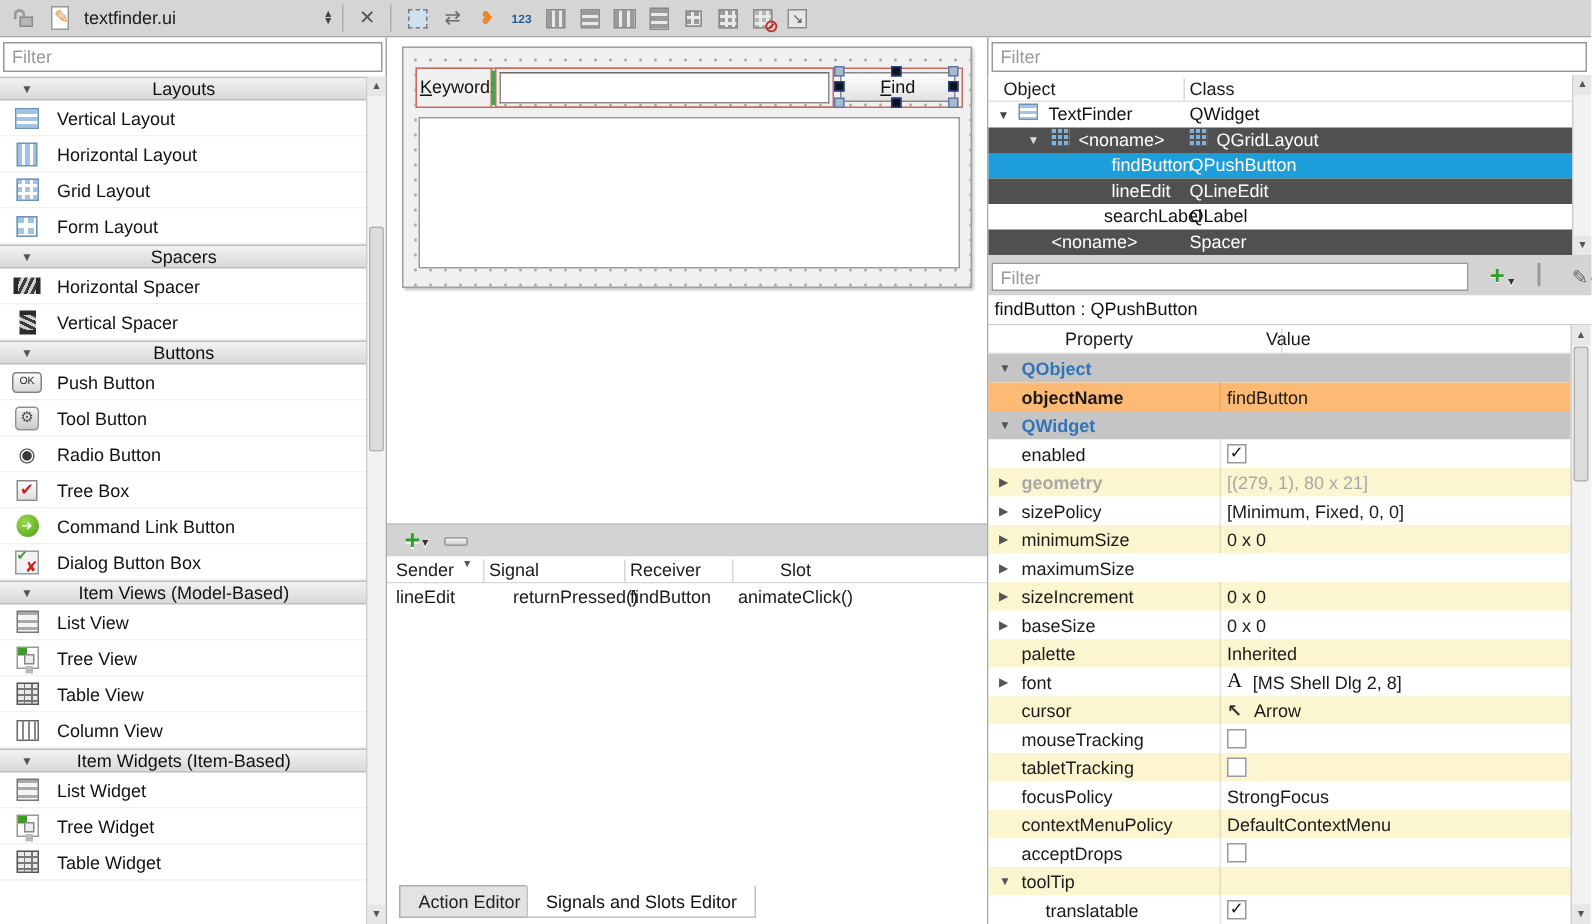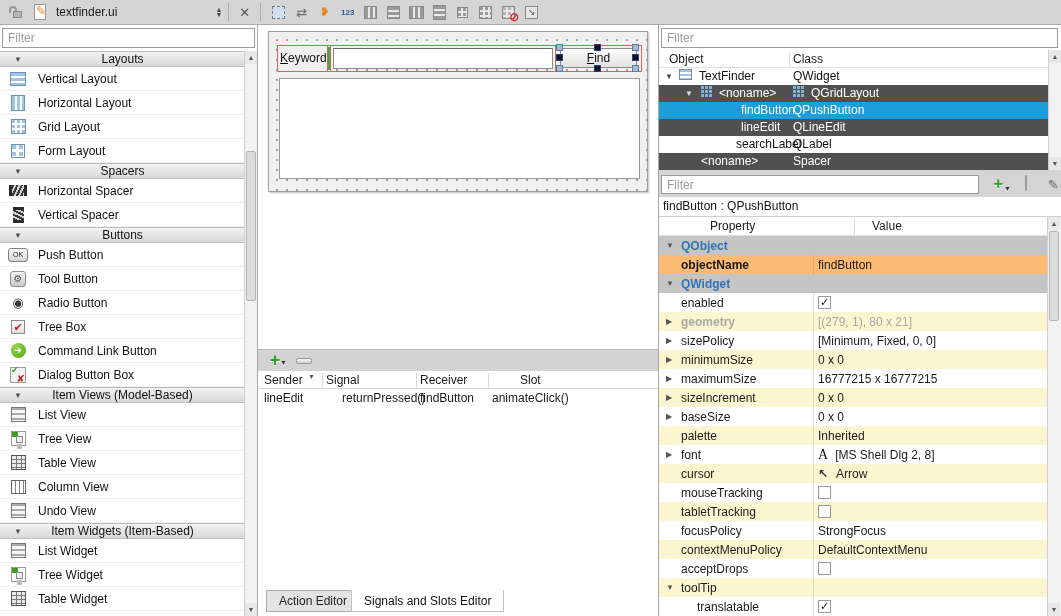--- a/index.html
+++ b/index.html
@@ -325,26 +325,20 @@
             <span class="ic-tablev"></span>
           </span>
           <span class="lbl">Table View</span>
         </div>
       <div class="wb-item">
           <span class="icw">
             <span class="ic-colv"></span>
           </span>
           <span class="lbl">Column View</span>
         </div>
-      <div class="wb-item">
-          <span class="icw">
-            <span class="ic-listv"></span>
-          </span>
-          <span class="lbl">Undo View</span>
-        </div>
 
       <div class="wb-header">
           <span class="tri">▼</span>
           <span class="htxt">Item Widgets (Item-Based)</span>
         </div>
       <div class="wb-item">
           <span class="icw">
             <span class="ic-listv"></span>
           </span>
           <span class="lbl">List Widget</span>
@@ -465,21 +459,21 @@
     <div class="pe-filterbar">
       <input class="pe-filter" placeholder="Filter" style="">
       <span class="pe-tool pe-plus">+<span class="dda">▼</span></span>
       <span class="pe-tool"><span class="pe-minus"></span></span>
       <span class="pe-tool pe-wrench">✎<span class="dda">▼</span></span>
     </div>
     <div class="pe-objbar">findButton : QPushButton</div>
     <div class="pe-header">
       <span style="left:10px;">Property</span>
       <span class="pe-hdiv"></span>
-      <span style="left:172px;">Value</span>
+      <span style="left:144px;">Value</span>
     </div>
 
     <div class="pe-rows">
       <div class="prow r-group">
           <span class="pexp">▼</span>
           <span class="pname">QObject</span>
         </div>
       <div class="prow r-peach">
           <span class="pname bold">objectName</span>
           <span class="pval">findButton</span>
@@ -505,21 +499,20 @@
           <span class="pval">[Minimum, Fixed, 0, 0]</span>
         </div>
       <div class="prow r-yellow">
           <span class="pexp">▶</span>
           <span class="pname">minimumSize</span>
           <span class="pval">0 x 0</span>
         </div>
       <div class="prow r-white">
           <span class="pexp">▶</span>
           <span class="pname">maximumSize</span>
-          <span class="pval">16777215 x 16777215</span>
         </div>
       <div class="prow r-yellow">
           <span class="pexp">▶</span>
           <span class="pname">sizeIncrement</span>
           <span class="pval">0 x 0</span>
         </div>
       <div class="prow r-white">
           <span class="pexp">▶</span>
           <span class="pname">baseSize</span>
           <span class="pval">0 x 0</span>

